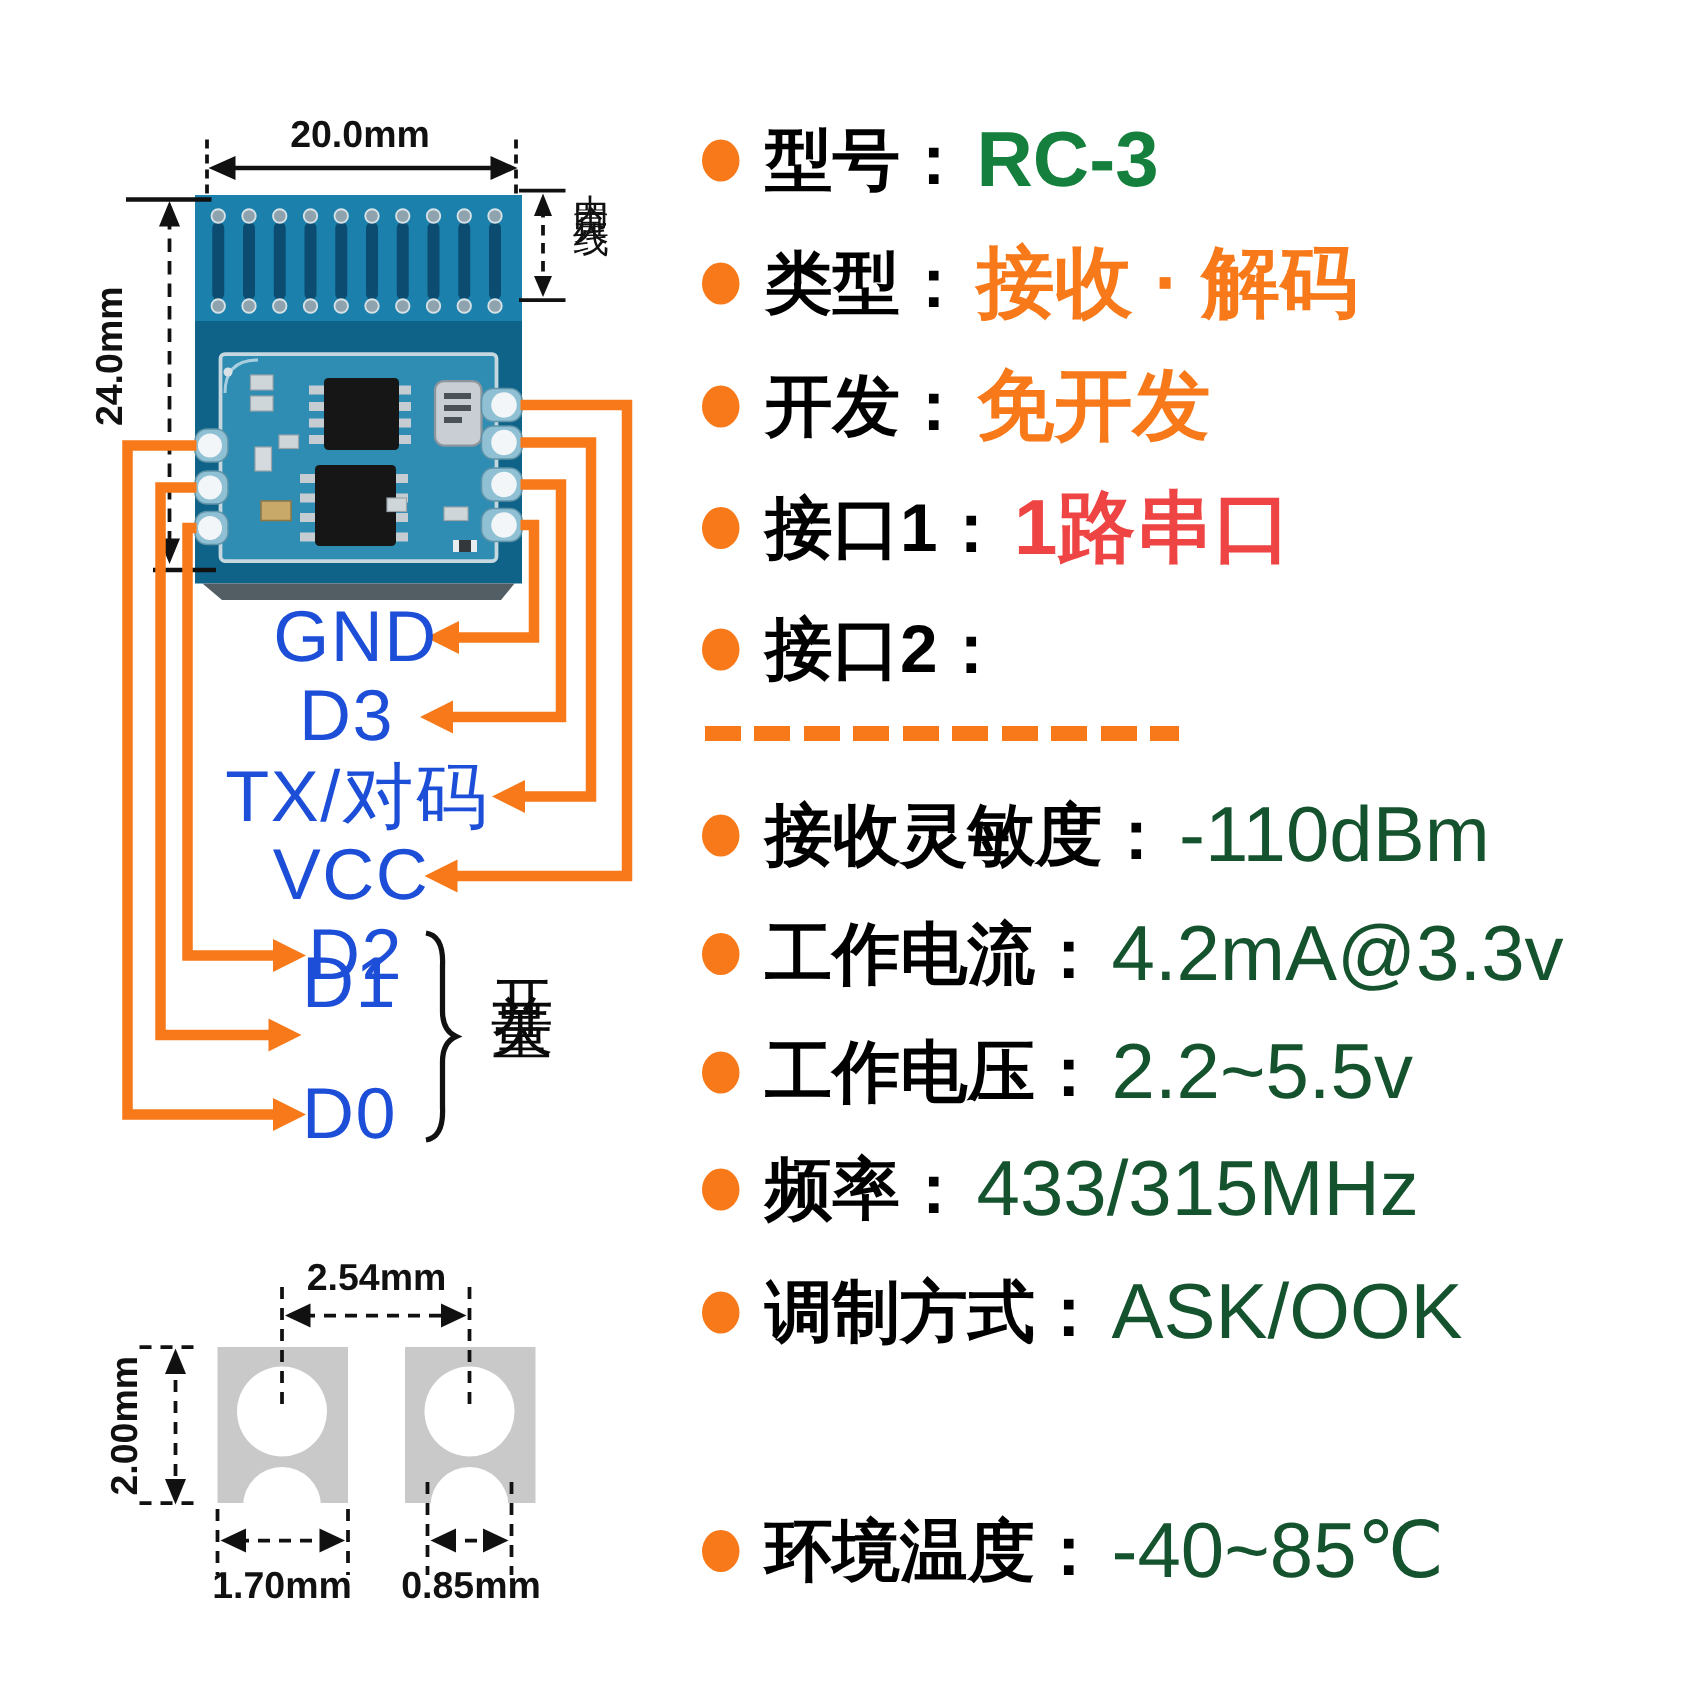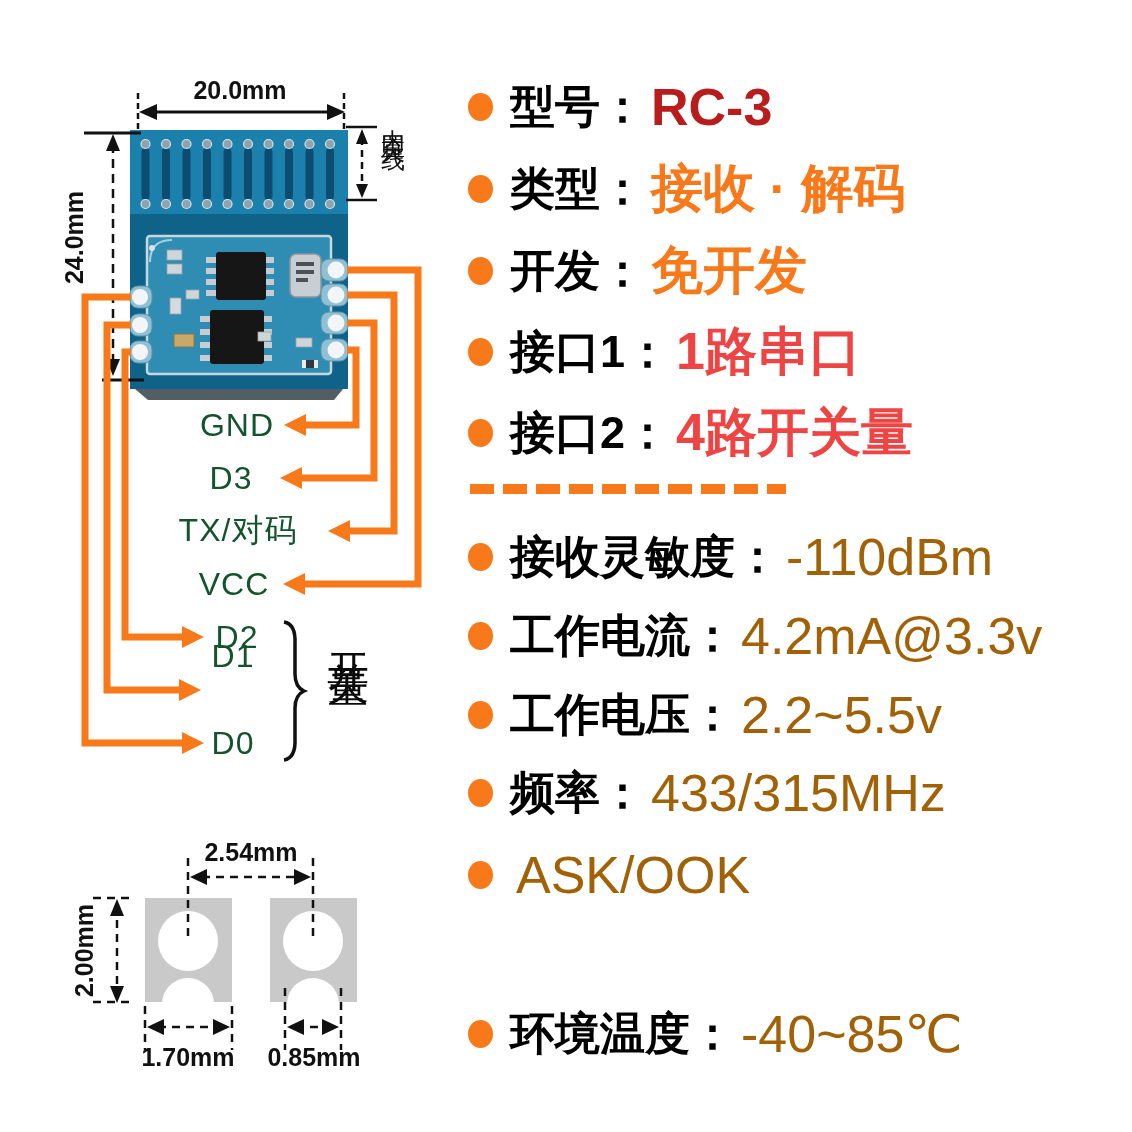--- a/index.html
+++ b/index.html
@@ -8,39 +8,39 @@
     font-family:"Liberation Sans","DejaVu Sans",sans-serif; color:#000;
     overflow:hidden;
   }
   .abs { position:absolute; }
   svg { display:block; }
 
   
   .dim-label { position:absolute; font-size:25px; font-weight:700; color:#111;
                text-align:center; white-space:nowrap; }
   .rot { transform:rotate(-90deg); transform-origin:center center; }
-  .pin-label { position:absolute; font-size:32px; font-weight:500; color:#14532d;
+  .pin-label { position:absolute; font-size:48px; font-weight:500; color:#1d4ed8;
                transform:translate(-50%,-50%); white-space:nowrap; letter-spacing:1px; }
   .v-text { writing-mode:vertical-lr; text-orientation:upright; }
   .antenna-label { position:absolute; left:377px; top:110px; font-size:24px;
                    font-weight:500; letter-spacing:6px; color:#111; }
   .group-label { position:absolute; left:320px; top:620px; font-size:42px;
                  font-weight:500; letter-spacing:8px; color:#0a0a0a; }
 
   
   .spec-row { position:absolute; left:468px; height:58px; display:flex;
               align-items:center; white-space:nowrap; }
   .bullet { width:25px; height:28px; border-radius:50%; background:var(--accent,#F8791A);
             margin-right:17px; flex:0 0 auto; }
   .lbl { font-size:45px; font-weight:700; color:#000; }
   .val { font-size:52px; margin-left:6px; }
-  .v-strong { font-weight:700; color:#b91c1c; }
+  .v-strong { font-weight:700; color:#15803d; }
   .v-accent { font-weight:700; color:var(--accent,#F8791A); }
   .v-semi { font-weight:600; color:#ef4444; }
-  .v-reg { font-weight:400; color:#a16207; }
+  .v-reg { font-weight:400; color:#14532d; }
   .divider { position:absolute; left:470px; top:484px; width:316px; height:10px;
     background:repeating-linear-gradient(90deg, var(--accent,#F8791A) 0 24px, transparent 24px 33px); }
 
   .accent-stroke { stroke:var(--accent,#F8791A); }
   .accent-fill { fill:var(--accent,#F8791A); }
 </style>
 </head>
 <body>
 
 <div class="canvas">
@@ -252,21 +252,20 @@
     <span class="val v-accent">接收 · 解码</span>
   </div>
   <div class="spec-row" style="top:323px">
     <span class="bullet"></span>
     <span class="lbl">接口1：</span>
     <span class="val v-semi">1路串口</span>
   </div>
   <div class="spec-row" style="top:404px">
     <span class="bullet"></span>
     <span class="lbl">接口2：</span>
-    <span class="val v-semi">4路开关量</span>
   </div>
 
   <div class="divider"></div>
 
   <div class="spec-row" style="top:528px">
     <span class="bullet"></span>
     <span class="lbl">接收灵敏度：</span>
     <span class="val v-reg">-110dBm</span>
   </div>
   <div class="spec-row" style="top:607px">
@@ -279,20 +278,21 @@
     <span class="lbl">工作电压：</span>
     <span class="val v-reg">2.2~5.5v</span>
   </div>
   <div class="spec-row" style="top:764px">
     <span class="bullet"></span>
     <span class="lbl">频率：</span>
     <span class="val v-reg">433/315MHz</span>
   </div>
   <div class="spec-row" style="top:846px">
     <span class="bullet"></span>
+    <span class="lbl">调制方式：</span>
     <span class="val v-reg">ASK/OOK</span>
   </div>
   <div class="spec-row" style="top:1005px">
     <span class="bullet"></span>
     <span class="lbl">环境温度：</span>
     <span class="val v-reg">-40~85℃</span>
   </div>
 
 </div>
 

